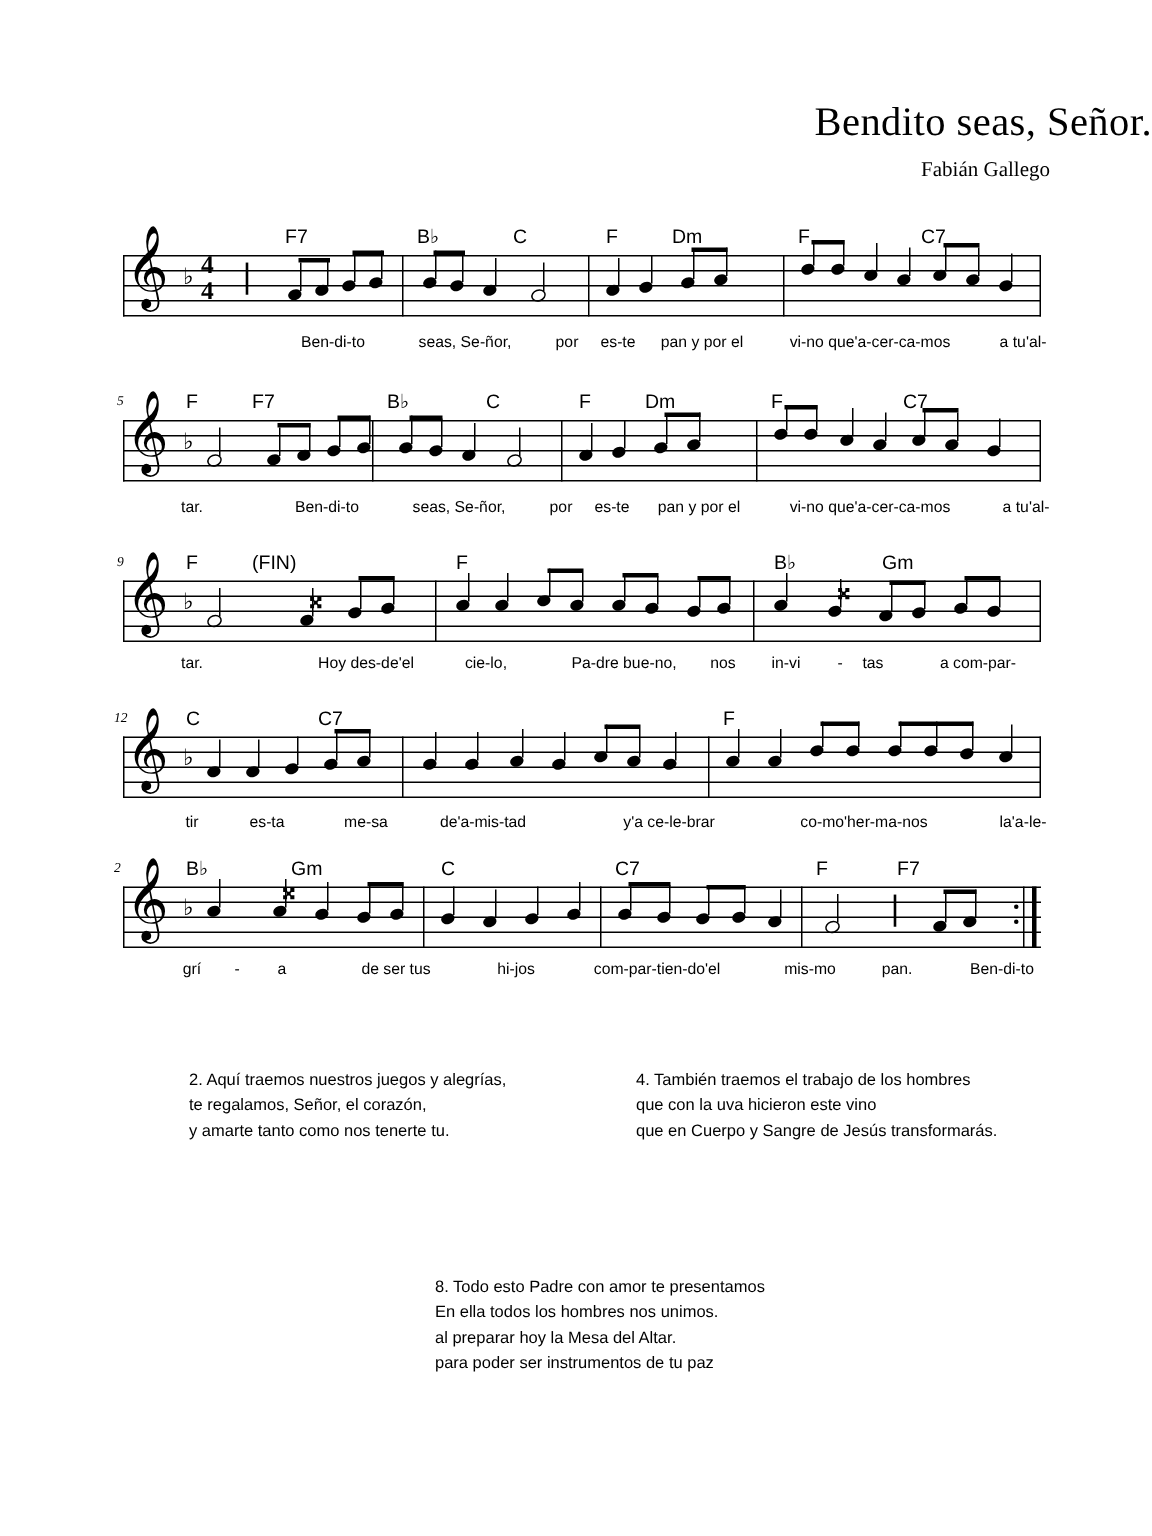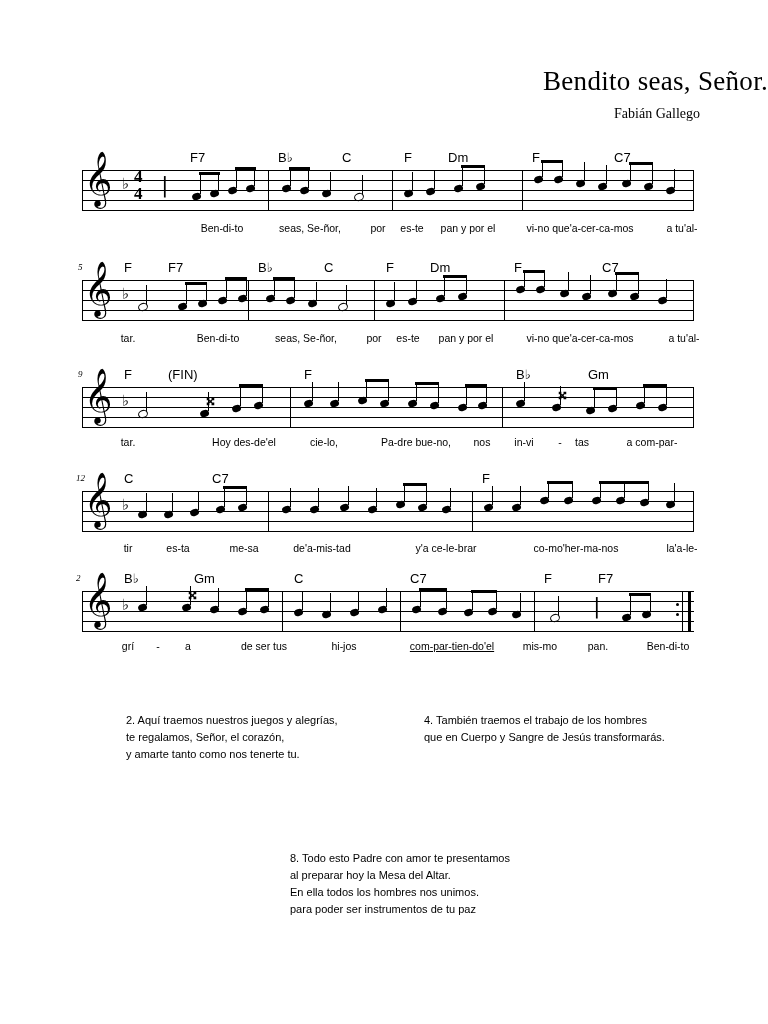--- a/index.html
+++ b/index.html
@@ -594,37 +594,38 @@
     <div class="nh" style="left:560px; top:38px;"></div>
       <div class="stem" style="left:568px; top:20px; height:19px;"></div>
     <div class="beam" style="left:547px; top:20px; width:22px;"></div>
   </div>
   <div class="lyric-row" style="top:640px;">
     <span style="left:46px;">grí</span>
     <span style="left:76px;">-</span>
     <span style="left:106px;">a</span>
     <span style="left:182px;">de ser tus</span>
     <span style="left:262px;">hi-jos</span>
-    <span style="left:370px;text-decoration:underline;">com-par-tien-do'el</span>
+    <span style="left:356px;">com-par-tien-do'el</span>
     <span style="left:458px;">mis-mo</span>
     <span style="left:516px;">pan.</span>
     <span style="left:586px;">Ben-di-to</span>
   </div>
 
   <div class="verse" style="top:712px; left:126px;">
     <span class="vline">2. Aquí traemos nuestros juegos y alegrías,</span>
     <span class="vline">te regalamos, Señor, el corazón,</span>
     <span class="vline">y amarte tanto como nos tenerte tu.</span>
   </div>
 
   <div class="verse" style="top:712px; left:424px;">
     <span class="vline">4. También traemos el trabajo de los hombres</span>
+    <span class="vline">que con la uva hicieron este vino</span>
     <span class="vline">que en Cuerpo y Sangre de Jesús transformarás.</span>
   </div>
 
   <div class="verse" style="top:850px; left:290px;">
     <span class="vline">8. Todo esto Padre con amor te presentamos</span>
+    <span class="vline">En ella todos los hombres nos unimos.</span>
     <span class="vline">al preparar hoy  la Mesa del Altar.</span>
-    <span class="vline">En ella todos los hombres nos unimos.</span>
     <span class="vline">para poder ser instrumentos de tu paz</span>
   </div>
 
 </div>
 
 </body></html>

